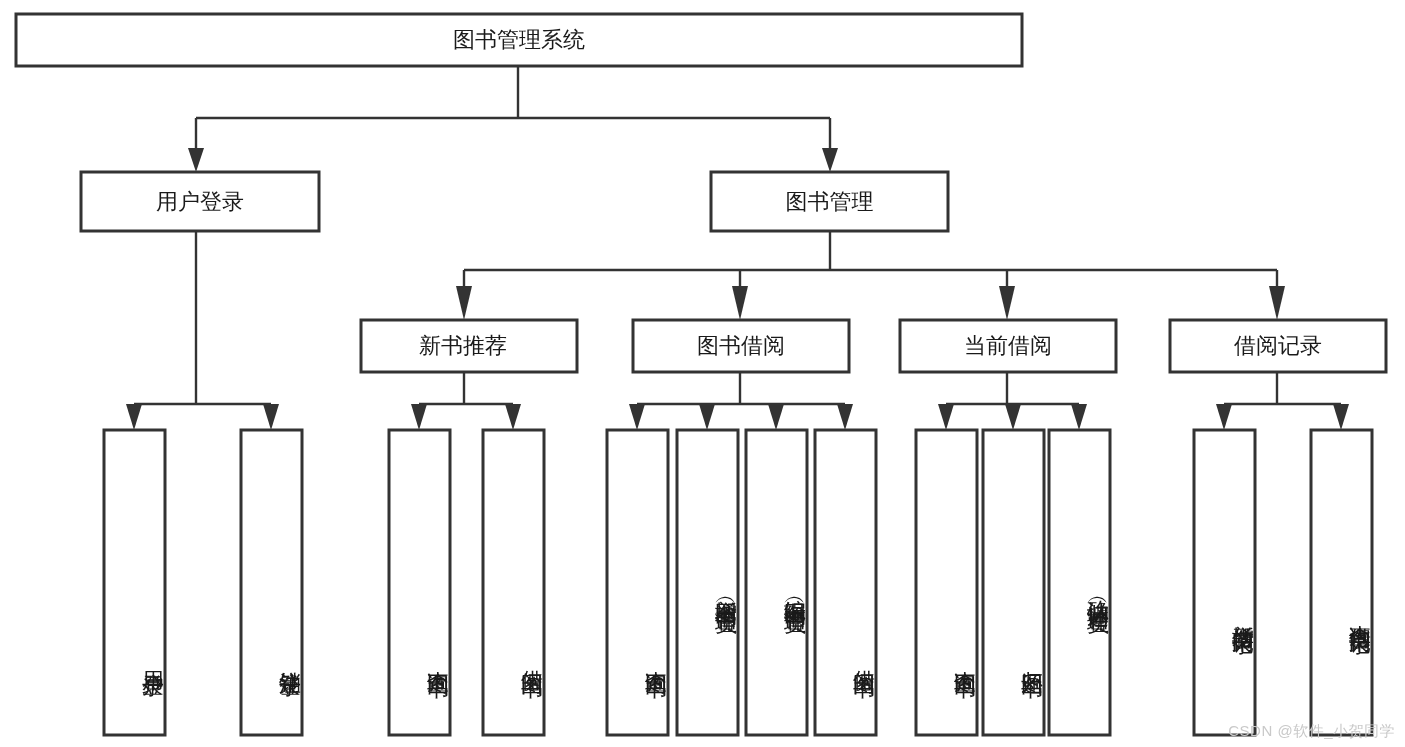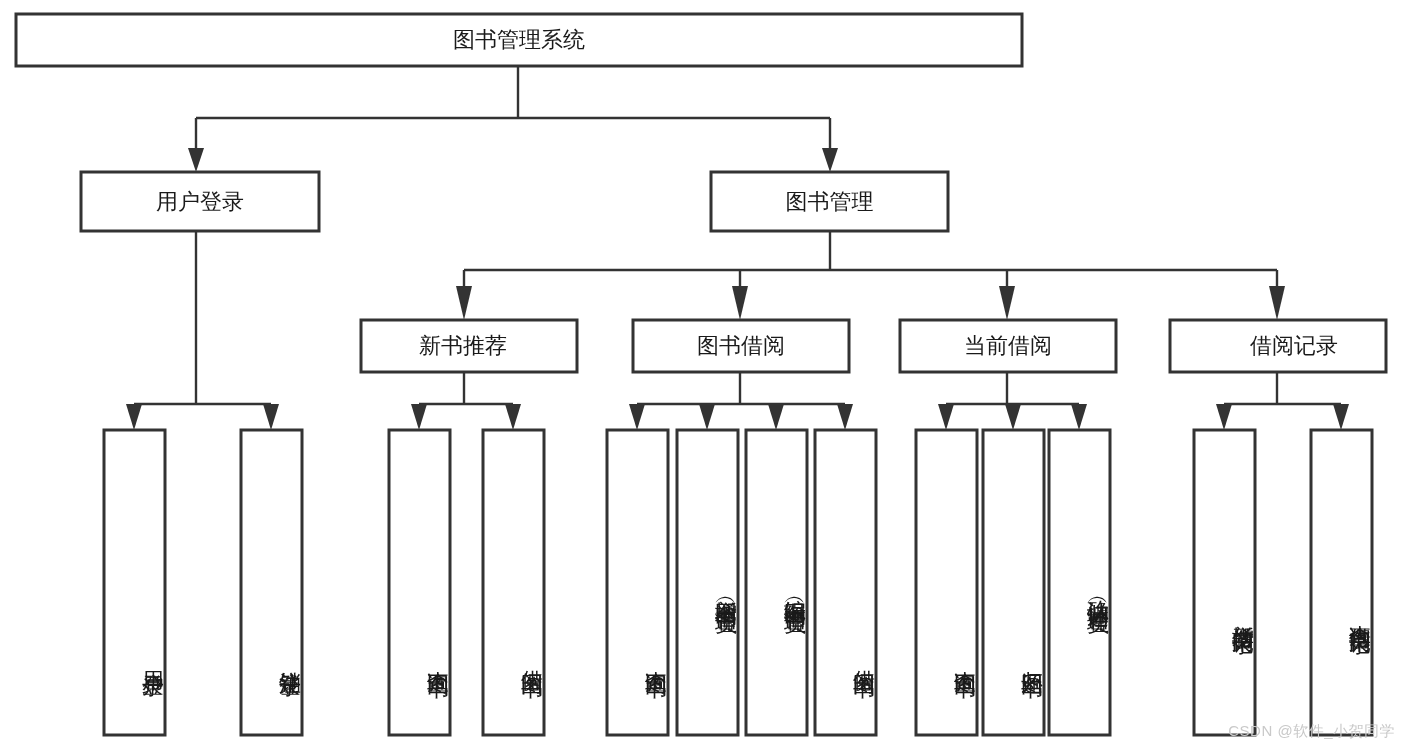--- a/index.html
+++ b/index.html
@@ -175,21 +175,21 @@
   </svg>
 
   <div class="hlabel" style="left:16px; top:14px; width:1006px; height:52px;">图书管理系统</div>
 
   <div class="hlabel" style="left:81px; top:172px; width:238px; height:59px;">用户登录</div>
   <div class="hlabel" style="left:711px; top:172px; width:237px; height:59px;">图书管理</div>
 
   <div class="hlabel" style="left:361px; top:320px; width:204px; height:52px;">新书推荐</div>
   <div class="hlabel" style="left:633px; top:320px; width:216px; height:52px;">图书借阅</div>
   <div class="hlabel" style="left:872px; top:320px; width:216px; height:52px;margin-left:28px;">当前借阅</div>
-  <div class="hlabel" style="left:1170px; top:320px; width:216px; height:52px;padding-left:16px;">借阅记录</div>
+  <div class="hlabel" style="left:1170px; top:320px; width:216px; height:52px;">借阅记录</div>
 
   <div class="vlabel" style="left:104px; top:430px; width:61px; height:305px; padding-top:74px;">用户登录</div>
   <div class="vlabel" style="left:241px; top:430px; width:61px; height:305px; padding-top:74px;">注销登录</div>
 
   <div class="vlabel" style="left:389px; top:430px; width:61px; height:305px; padding-top:74px;">查询图书</div>
   <div class="vlabel" style="left:483px; top:430px; width:61px; height:305px; padding-top:74px;">借阅图书</div>
 
   <div class="vlabel" style="left:607px; top:430px; width:61px; height:305px; padding-top:74px;">查询图书</div>
   <div class="vlabel" style="left:677px; top:430px; width:61px; height:305px; padding-top:8px;">新增图书（管理员）</div>
   <div class="vlabel" style="left:746px; top:430px; width:61px; height:305px; padding-top:8px;">编辑图书（管理员）</div>

